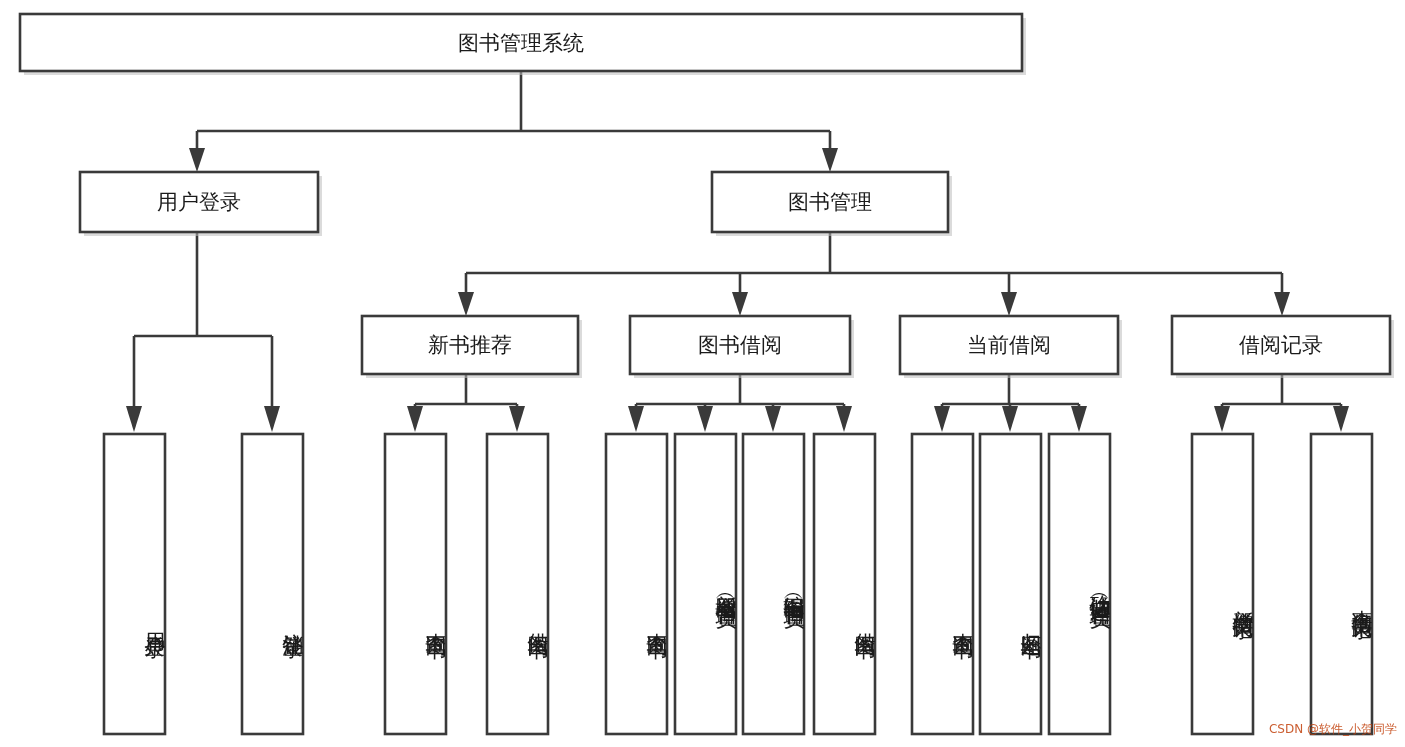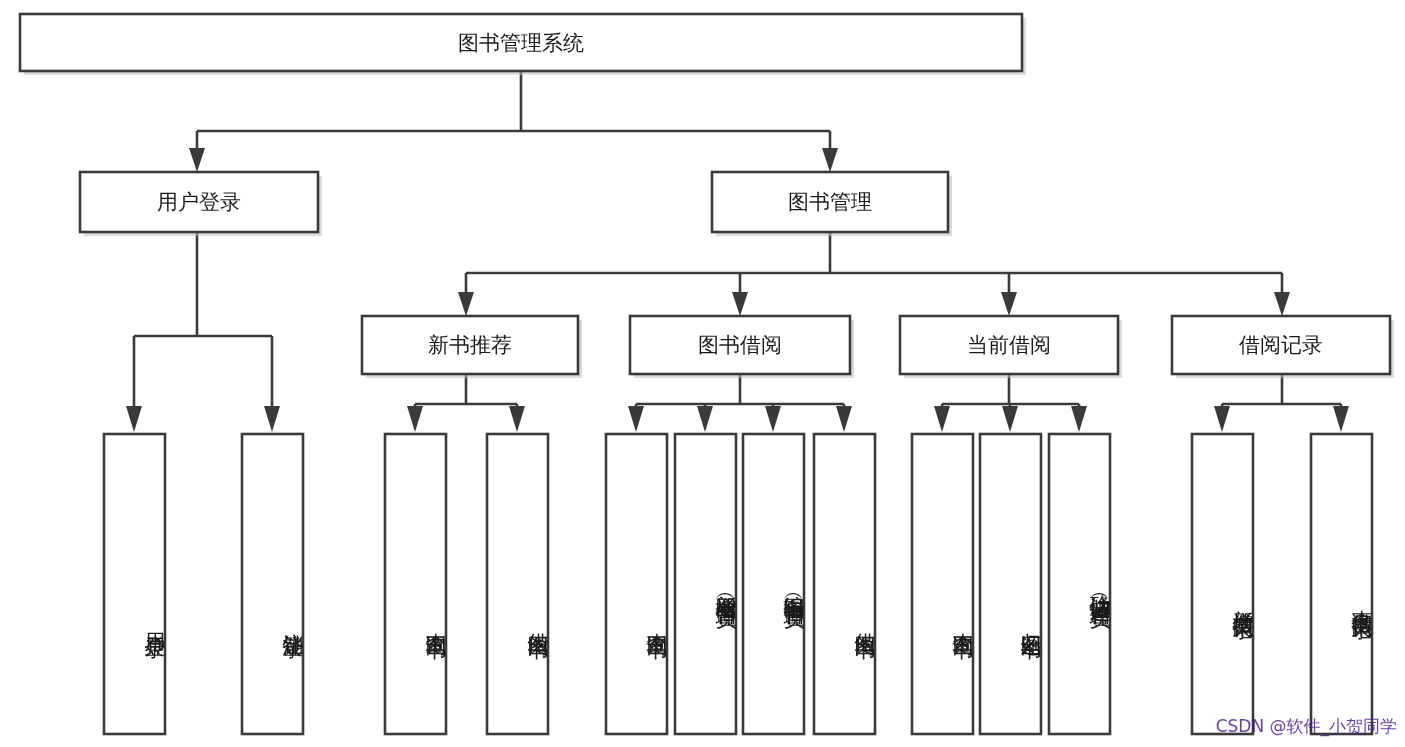--- a/index.html
+++ b/index.html
@@ -66,22 +66,22 @@
     line-height: 1;
     text-align: center;
     pointer-events: none;
     user-select: none;
   }
   .watermark {
     position: absolute;
     right: 8px;
     bottom: 4px;
     font-family: "DejaVu Sans", "Liberation Sans", sans-serif;
-    font-size: 17px;
-    color: #4c1d95;
+    font-size: 12px;
+    color: #c2410c;
     opacity: 0.85;
     white-space: pre;
     user-select: none;
   }
 </style>
 </head>
 <body>
 
 <div id="diagram-root">
 

